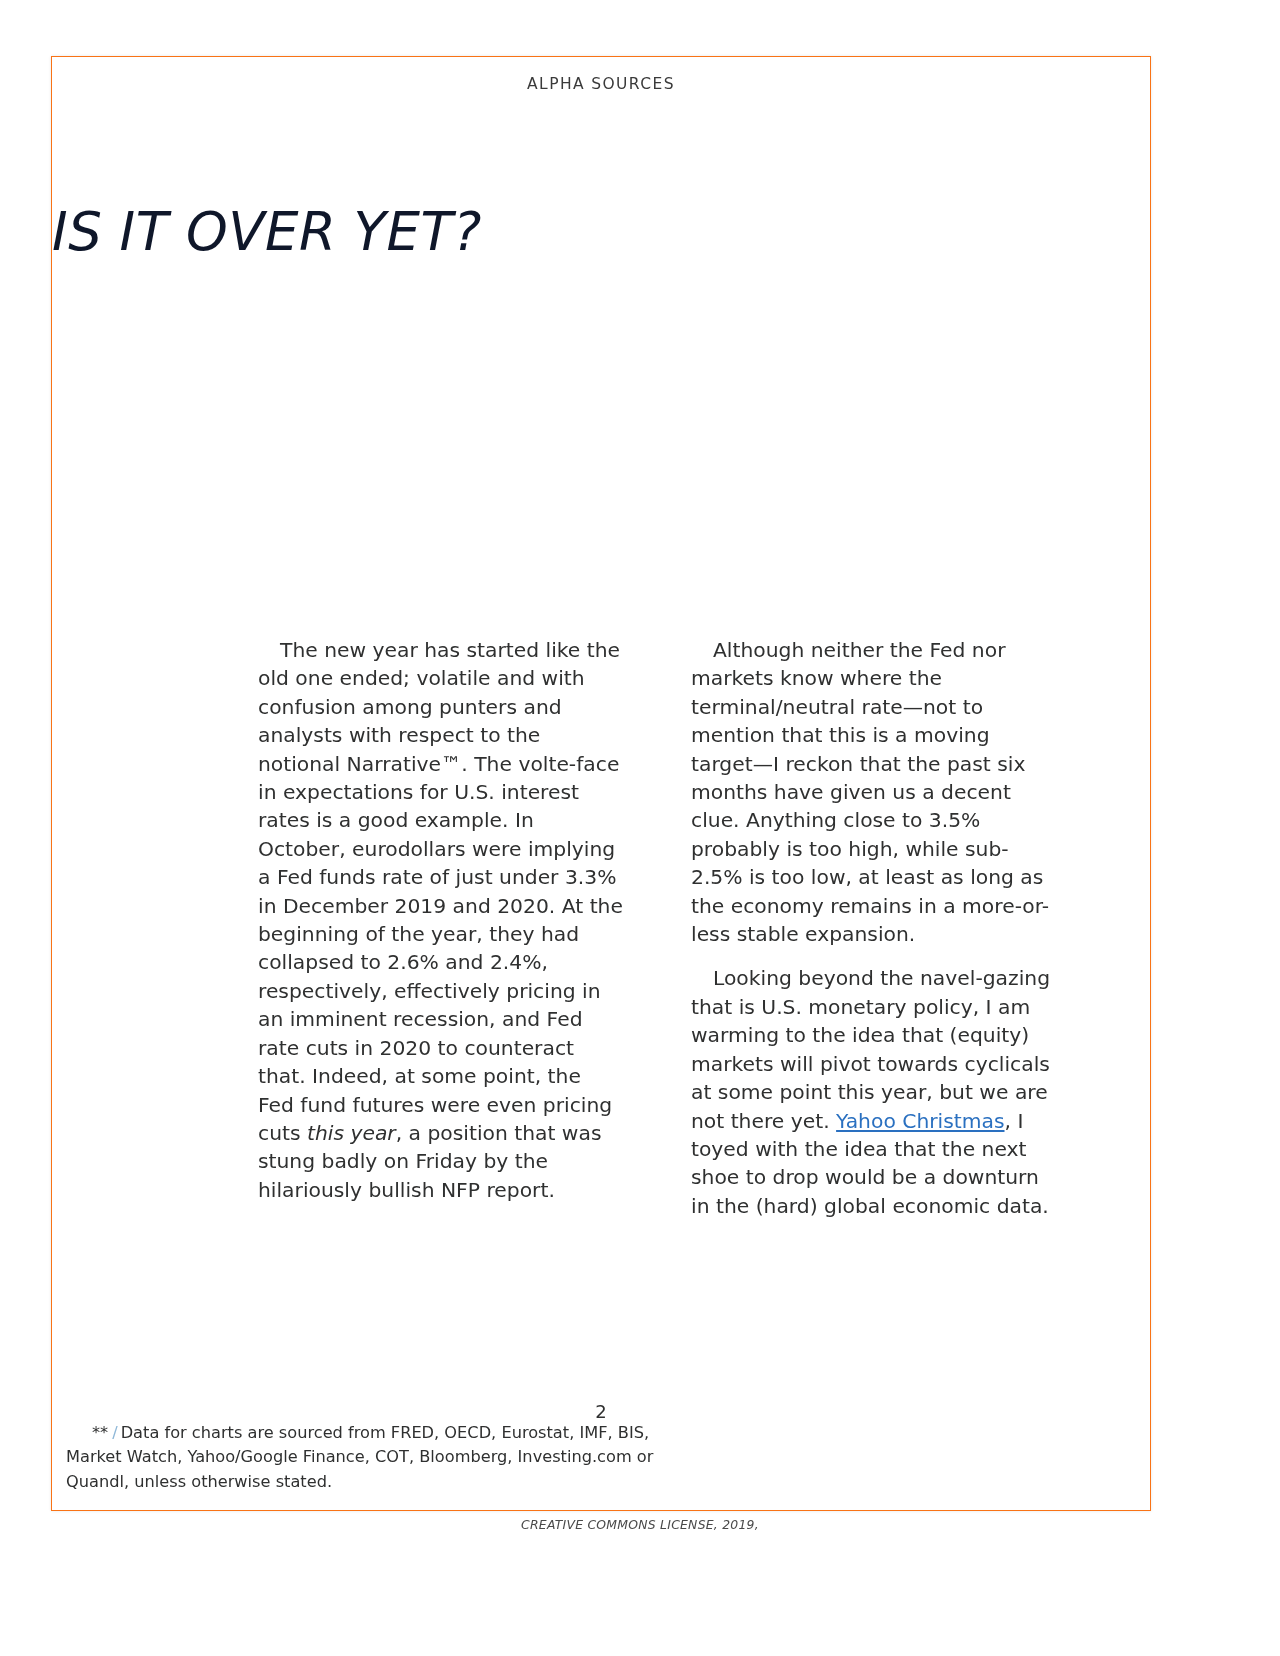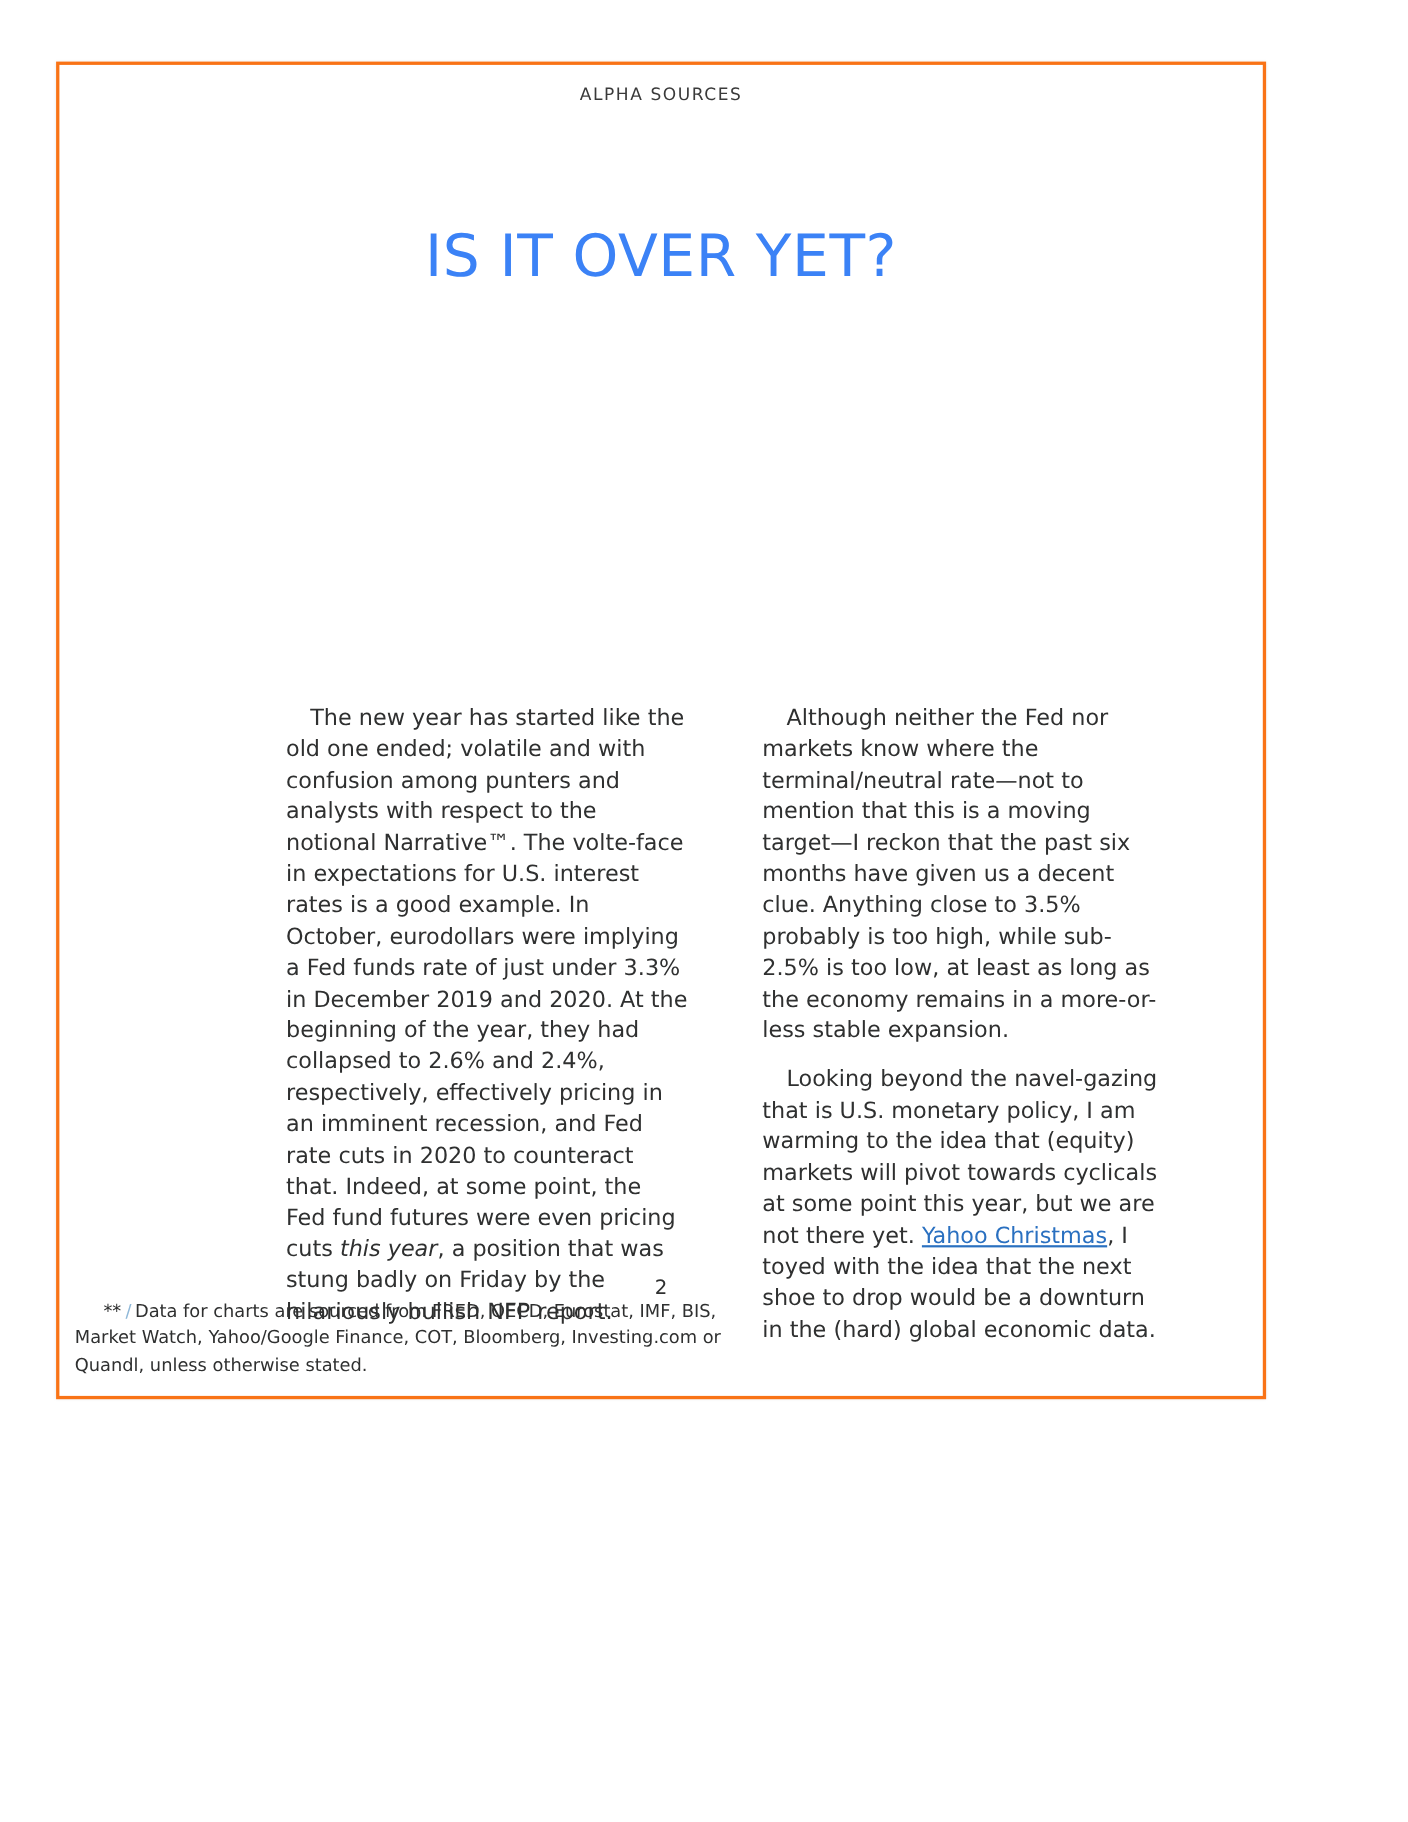--- a/index.html
+++ b/index.html
@@ -14,23 +14,23 @@
     position: relative;
     overflow: hidden;
   }
 
   
   .page-sheet {
     position: absolute;
     left: 51px;
     top: 56px;
     width: 1100px;
-    height: 1216px;
+    height: 1455px;
     background: #ffffff;
-    border: 3px solid #f97316;
+    border: 1px solid #f97316;
     box-sizing: border-box;
     box-shadow: 0 0 3px rgba(0,0,0,0.10);
   }
 
   
   .running-head {
     position: absolute;
     left: 0;
     top: 18px;
     width: 100%;
@@ -40,26 +40,27 @@
     color: #3a3a3a;
     font-weight: 400;
   }
 
   
   .doc-title {
     position: absolute;
     left: 0;
     top: 110px;
     width: 100%;
-    text-align: center;
+    text-align: left;
     font-size: 53px;
     font-weight: 400;
-    color: #3b82f6;
+    color: #0f172a;
     letter-spacing: 0.5px;
     line-height: 1.1;
+    font-style: italic;
   }
 
   
   .body-columns {
     position: absolute;
     left: 190px;
     top: 563px;
     width: 830px;
     display: flex;
     gap: 36px;
@@ -157,13 +158,14 @@
   <div class="footnotes">
 
     <p class="footnote"><span class="fn-marker">**</span><span class="fn-slash">/</span><span>Data for charts are sourced from FRED, OECD, Eurostat, IMF, BIS, Market Watch, Yahoo/Google Finance, COT, Bloomberg, Investing.com or Quandl, unless otherwise stated.</span></p>
   </div>
 
   <div class="page-number">2</div>
 
 </div>
 
 <div class="license-footer">
+  <div>CREATIVE COMMONS LICENSE, 2019,</div>
 </div>
 
 </body></html>

